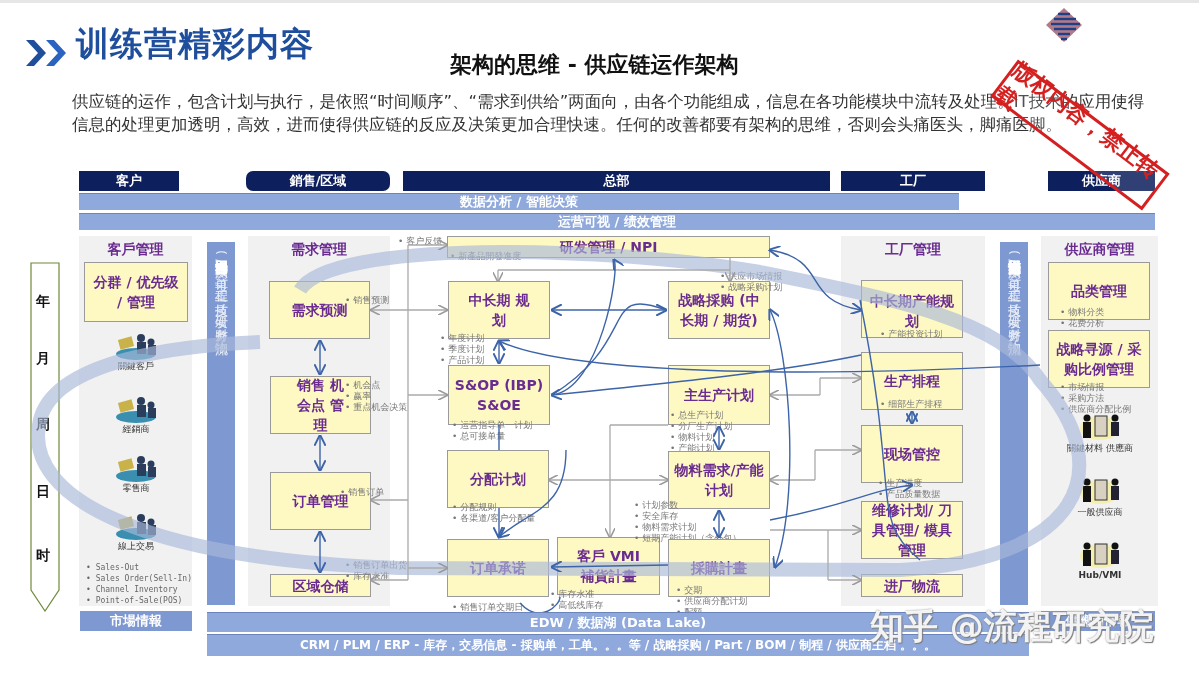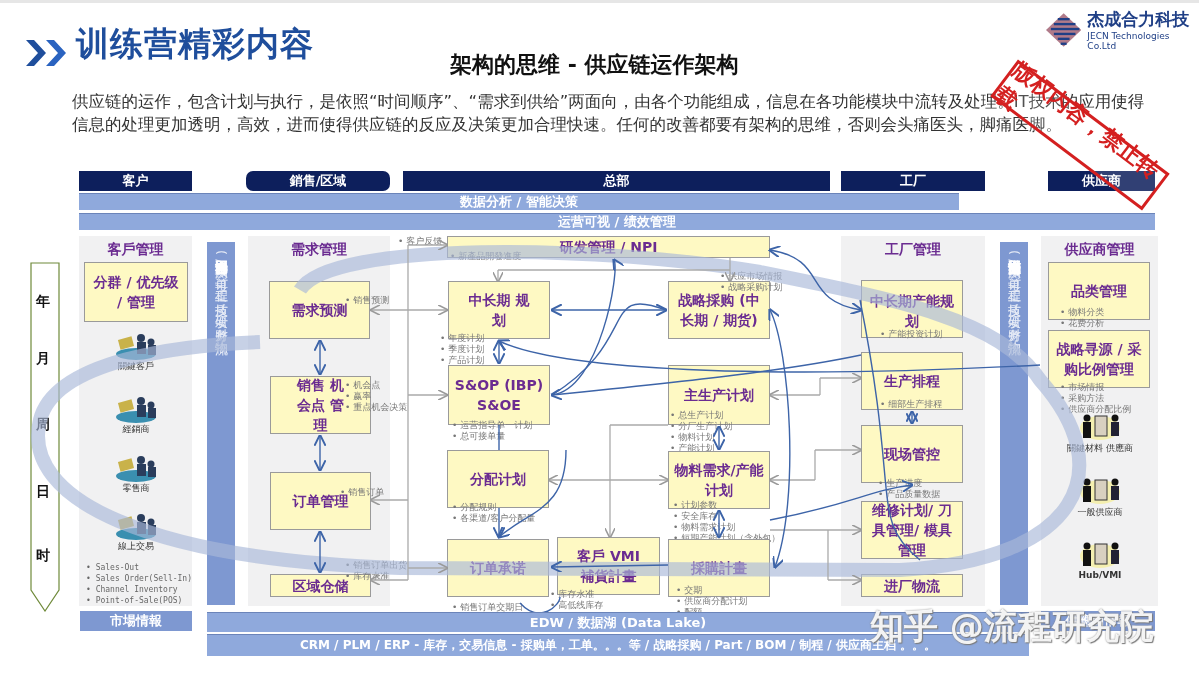--- a/index.html
+++ b/index.html
@@ -49,29 +49,25 @@
     <polygon points="18,0 36,17 18,34 0,17" fill="#b07b8a"></polygon>
     <g stroke="#1f3f86" stroke-width="2.4">
       <line x1="12" y1="6" x2="24" y2="6"></line>
         <line x1="8" y1="11" x2="30" y2="11"></line>
       <line x1="5" y1="16" x2="34" y2="16"></line>
         <line x1="8" y1="21" x2="30" y2="21"></line>
       <line x1="12" y1="26" x2="24" y2="26"></line>
         <line x1="15" y1="31" x2="21" y2="31"></line>
     </g>
   </svg>
-  <div>
-    <div class="logo-name">杰成合力科技</div>
-    <div class="logo-en">JECN Technologies Co.Ltd</div>
-  </div>
 </div>
 
 <div class="abs intro">供应链的运作，包含计划与执行，是依照“时间顺序”、“需求到供给”两面向，由各个功能组成，信息在各功能模块中流转及处理。IT技术的应用使得信息的处理更加透明，高效，进而使得供应链的反应及决策更加合理快速。任何的改善都要有架构的思维，否则会头痛医头，脚痛医脚。</div>
 
-<div class="abs hdr" style="left:79px;top:171px;width:113px;">客户</div>
+<div class="abs hdr" style="left:79px;top:171px;width:100px;">客户</div>
 <div class="abs hdr" style="left:246px;top:171px;width:144px;border-radius:7px;">銷售/区域</div>
 <div class="abs hdr" style="left:403px;top:171px;width:427px;">总部</div>
 <div class="abs hdr" style="left:841px;top:171px;width:144px;">工厂</div>
 <div class="abs hdr" style="left:1048px;top:171px;width:107px;">供应商</div>
 
 <div class="abs band" style="left:79px;top:193px;width:880px;">数据分析 / 智能决策</div>
 <div class="abs band" style="left:79px;top:213px;width:1076px;">运营可视 / 绩效管理</div>
 
 <svg class="abs timebar" viewBox="0 0 30 350" width="30" height="350">
   <polygon points="1,1 29,1 29,328 15,349 1,328" fill="#fff" stroke="#6f8a3a" stroke-width="1.2"></polygon>
@@ -205,21 +201,21 @@
   <div>战略采购计划</div>
 </div>
 <div class="abs box" style="left:668px;top:365px;width:102px;height:60px;">主生产计划</div>
 <div class="abs note" style="left:670px;top:410px;">
   <div>总生产计划</div>
   <div>分厂生产计划</div>
   <div>物料计划</div>
   <div>产能计划</div>
 </div>
 <div class="abs box" style="left:668px;top:451px;width:102px;height:58px;padding:0 4px;">物料需求/产能 计划</div>
-<div class="abs note" style="left:673px;top:500px;">
+<div class="abs note" style="left:634px;top:500px;">
   <div>计划参数</div>
   <div>安全库存</div>
   <div>物料需求计划</div>
   <div>短期产能计划（含外包）</div>
 </div>
 <div class="abs box" style="left:668px;top:539px;width:102px;height:58px;">採購計畫</div>
 <div class="abs note" style="left:676px;top:585px;">
   <div>交期</div>
   <div>供应商分配计划</div>
   <div>配額</div>

